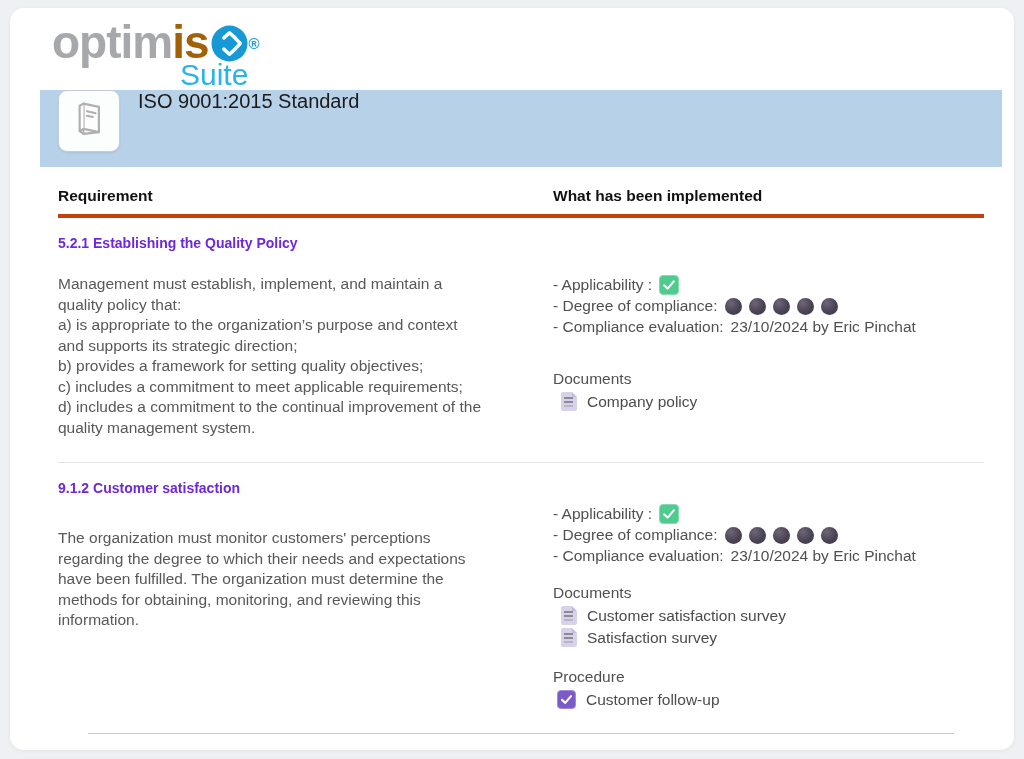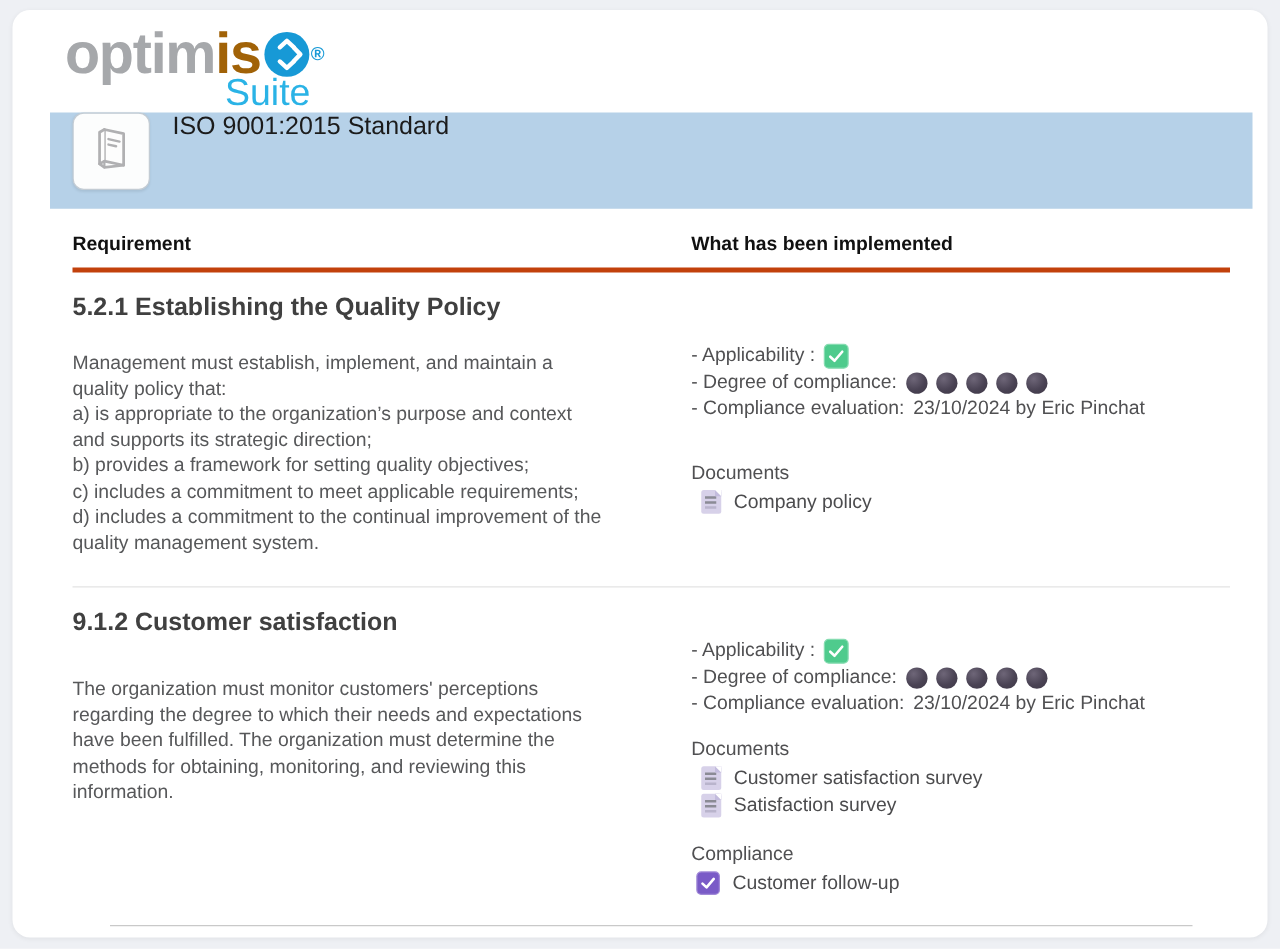--- a/index.html
+++ b/index.html
@@ -47,21 +47,21 @@
     display:grid; grid-template-columns:495px 1fr;
     font-weight:bold; font-size:15.5px; color:#111;
     padding-bottom:9px; border-bottom:4px solid #c2410c;
   }
   .section {
     display:grid; grid-template-columns:495px 1fr;
     padding-top:17px;
   }
   .section.s1 { padding-bottom:24px; border-bottom:1px solid #e3e3e3; }
   .section.s2 { padding-bottom:24px; }
-  .sec-title { font-weight:bold; font-size:20px; color:#404040; }
+  .sec-title { font-weight:bold; font-size:14px; color:#6d28d9; }
   .s1 .sec-title { margin-bottom:23px; }
   .s2 .sec-title { margin-bottom:32px; }
   .req-text {
     white-space:pre-line; font-size:15.5px; line-height:20.5px;
     color:#57585a; width:478px;
   }
   .right-col { font-size:15.5px; color:#505052; }
   .s1 .right-col { padding-top:40px; }
   .s2 .right-col { padding-top:24px; }
   .kv-row { display:flex; align-items:center; height:20px; margin-bottom:1px; }
@@ -227,21 +227,21 @@
           <div class="item-row">
             <span class="doc-icon"></span>
             <span class="item-label">Customer satisfaction survey</span>
           </div>
           <div class="item-row">
             <span class="doc-icon"></span>
             <span class="item-label">Satisfaction survey</span>
           </div>
         </div>
         <div class="group grp-proc">
-          <div class="grp-label">Compliance</div>
+          <div class="grp-label">Procedure</div>
           <div class="item-row" style="padding-left:4px;">
             <span class="check-box check-purple">
                 <svg viewBox="0 0 20 20" width="15" height="15">
                   <path d="M4 10.5 L8.3 14.5 L16 5.5" fill="none" stroke="#fff" stroke-width="2.8" stroke-linecap="round" stroke-linejoin="round"></path>
                 </svg>
               </span>
             <span class="item-label">Customer follow-up</span>
           </div>
         </div>
       </div>

